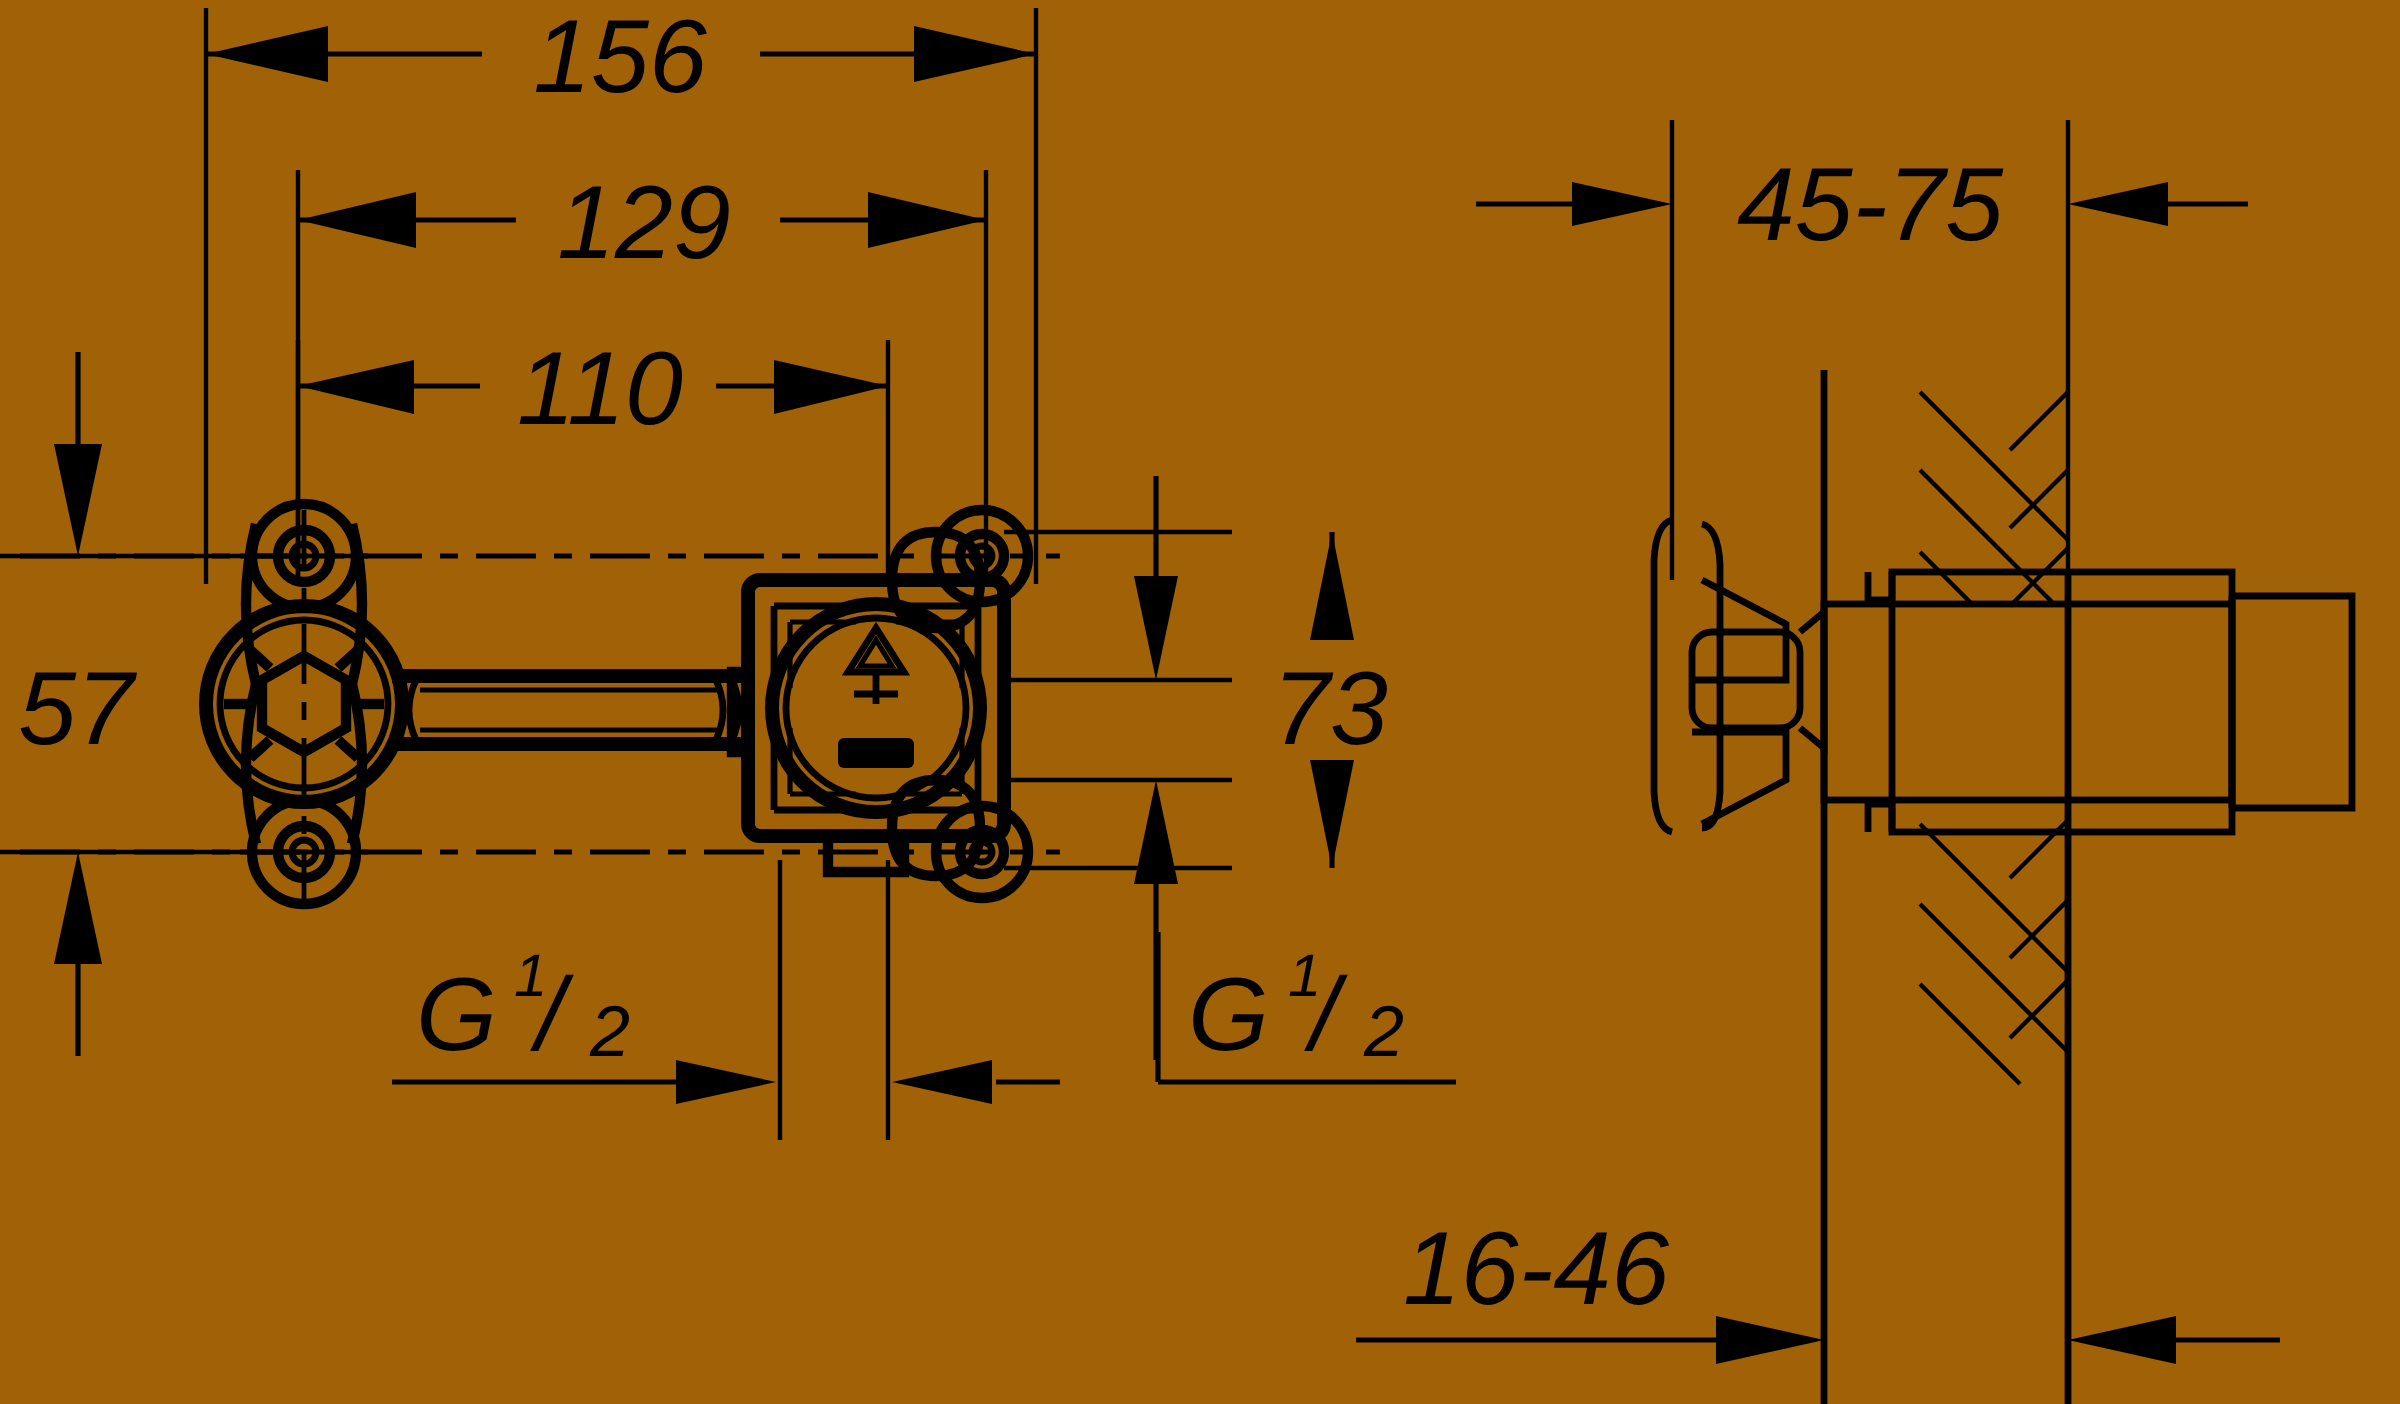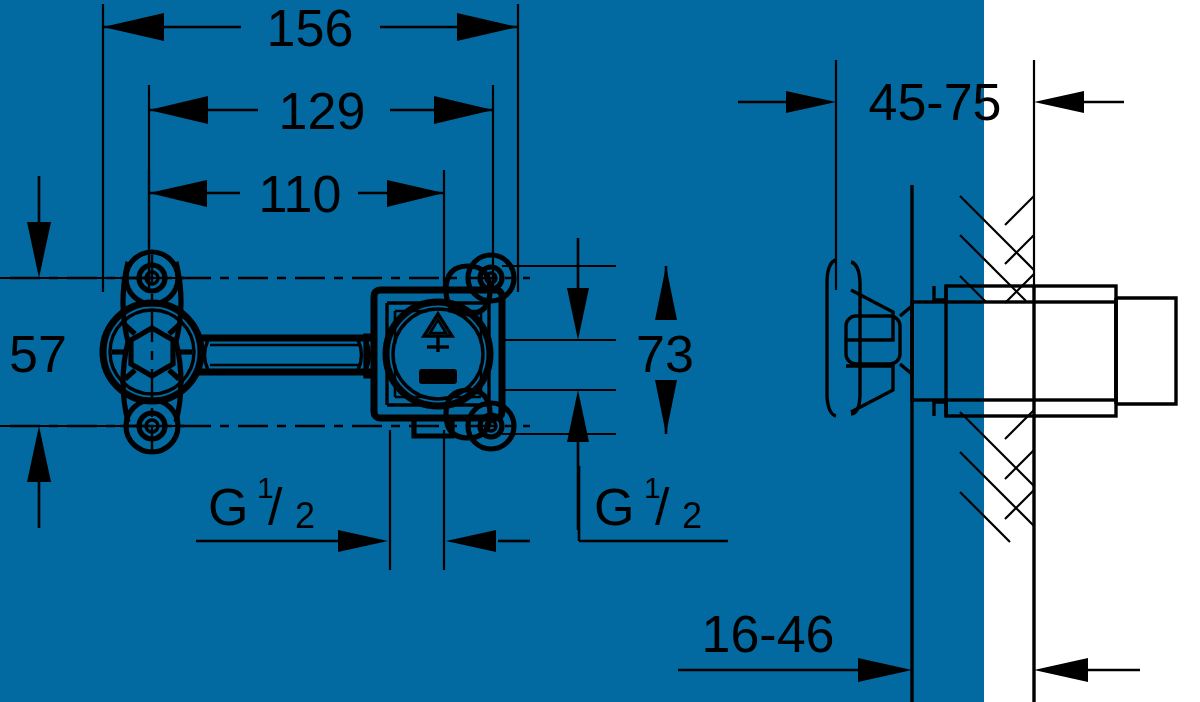--- a/index.html
+++ b/index.html
@@ -9,23 +9,24 @@
     background: #ffffff;
   }
   body {
     width: 1200px;
     height: 702px;
     overflow: hidden;
     font-family: "Liberation Sans", sans-serif;
   }
   #drawing-root {
     position: relative;
-    width: 984px;
+    width: 1200px;
     height: 702px;
-    background: #0369a1;
+    background: #a16207;
+    font-style: italic;
   }
   svg.drawing {
     display: block;
     width: 1200px;
     height: 702px;
   }
   .ln {
     stroke: #000000;
     fill: none;
     stroke-linecap: butt;

